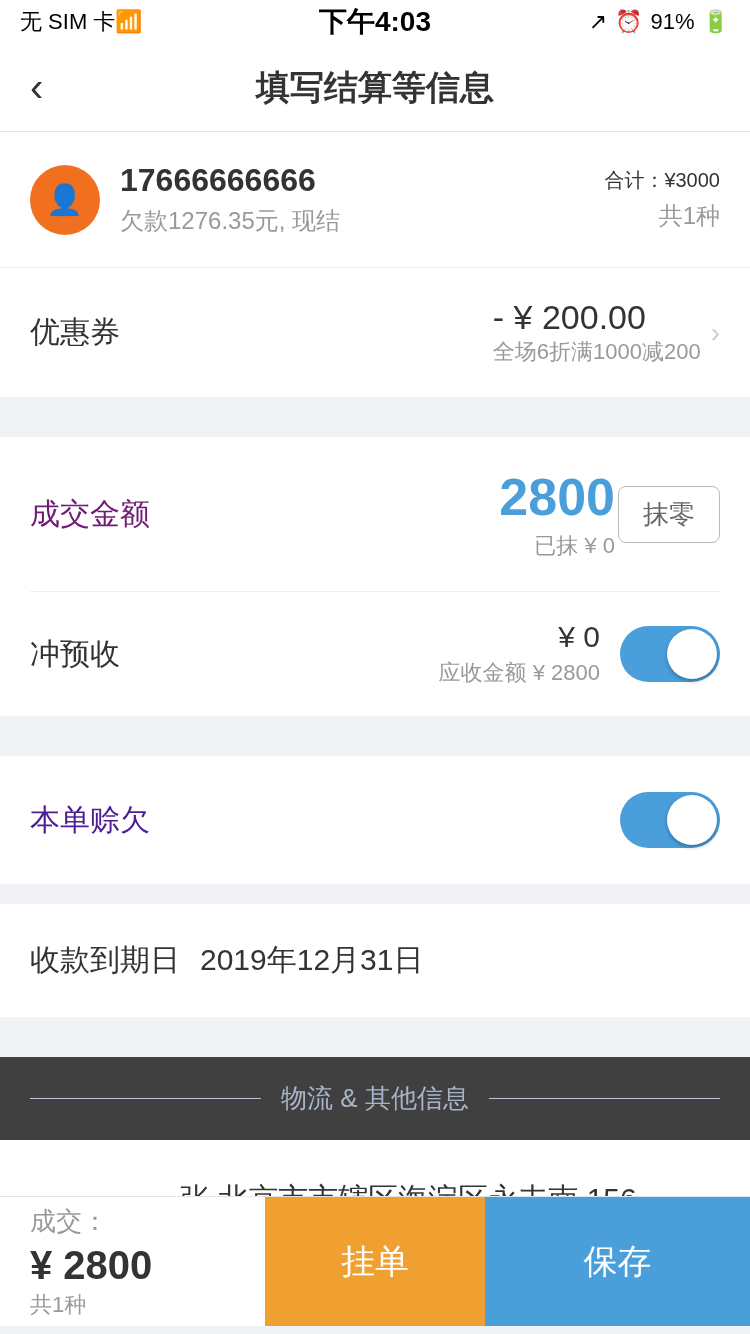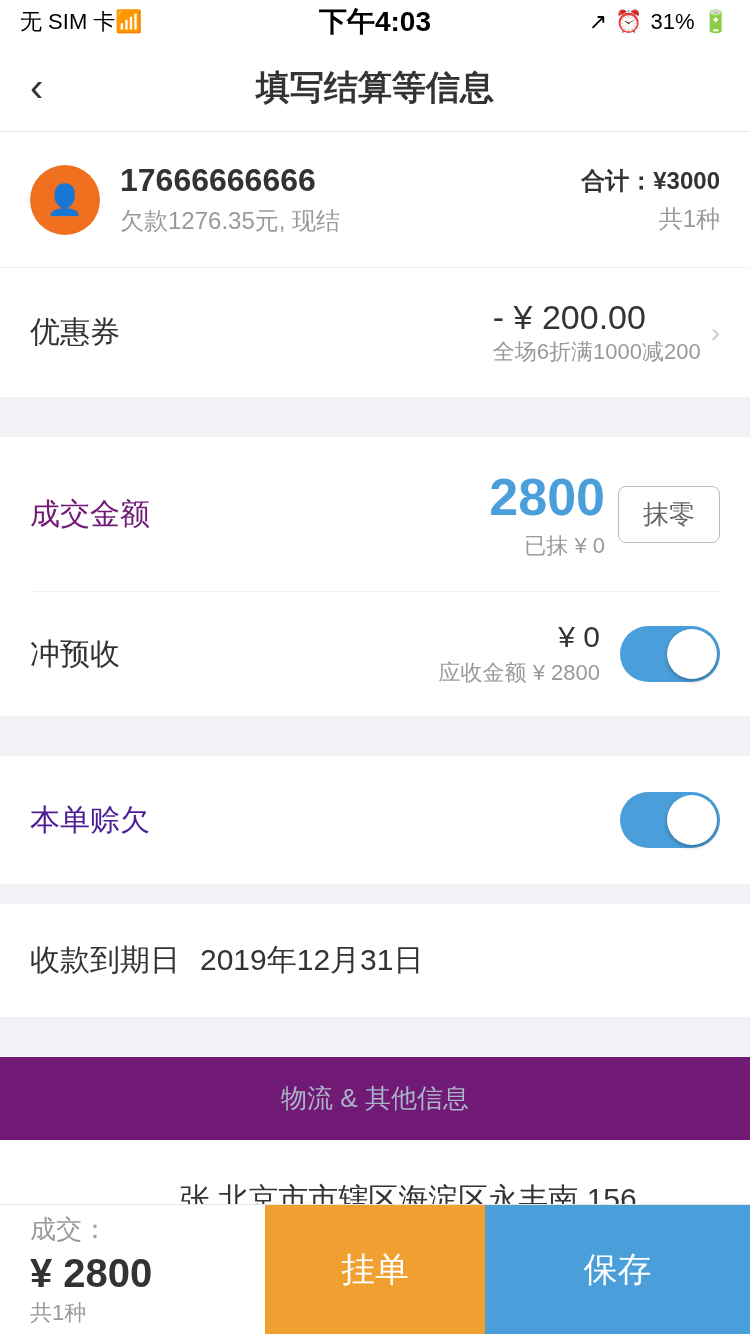--- a/index.html
+++ b/index.html
@@ -114,23 +114,23 @@
     }
     .customer-debt {
       font-size: 24px;
       color: #999;
       margin-top: 6px;
     }
     .customer-right {
       text-align: right;
     }
     .total-amount {
-      font-size: 24px;
-      color: #333;
-      font-weight: 700;
+      font-size: 20px;
+      color: #333;
+      font-weight: 400;
     }
     .total-count {
       font-size: 24px;
       color: #999;
       margin-top: 6px;
     }
 
     
     .coupon-row {
       background: #fff;
@@ -183,21 +183,21 @@
       padding: 30px 0;
       border-bottom: 1px solid #f0f0f0;
     }
     .amount-label {
       font-size: 30px;
       color: #701a75;
     }
     .amount-right {
       display: flex;
       align-items: center;
-      gap: 13px;
+      gap: 3px;
     }
     .amount-value-group {
       text-align: right;
     }
     .amount-value {
       font-size: 52px;
       font-weight: 600;
       color: #4a9fdb;
     }
     .amount-sub {
@@ -299,27 +299,26 @@
       font-size: 30px;
       color: #333;
     }
     .duedate-value {
       font-size: 30px;
       color: #333;
     }
 
     
     .logistics-section {
-      background: #701a75;
+      background: #404040;
       padding: 24px 30px;
       display: flex;
       align-items: center;
       justify-content: center;
       margin-bottom: 0;
-      flex-direction: column;
     }
     .logistics-line {
       flex: 1;
       height: 1px;
       background: #bcc4d8;
     }
     .logistics-label {
       font-size: 26px;
       color: #aab4c8;
       padding: 0 20px;
@@ -346,21 +345,21 @@
     .address-value {
       font-size: 30px;
       color: #333;
       flex: 1;
       line-height: 1.5;
     }
 
     
     .bottom-bar {
       position: fixed;
-      bottom: 0;
+      bottom: 8px;
       left: 0;
       width: 750px;
       height: 130px;
       background: #fff;
       display: flex;
       align-items: center;
       border-top: 1px solid #e5e5e5;
     }
     .bottom-summary {
       flex: 1;
@@ -416,21 +415,21 @@
 
 <div class="status-bar">
   <div class="status-left">
     <span>无 SIM 卡</span>
     <span>📶</span>
   </div>
   <div class="status-time">下午4:03</div>
   <div class="status-right">
     <span>↗</span>
     <span>⏰</span>
-    <span>31%</span>
+    <span>91%</span>
     <span>🔋</span>
   </div>
 </div>
 
 <div class="nav-bar">
   <div class="nav-back">‹</div>
   <div class="nav-title">填写结算等信息</div>
 </div>
 
 <div class="content">

